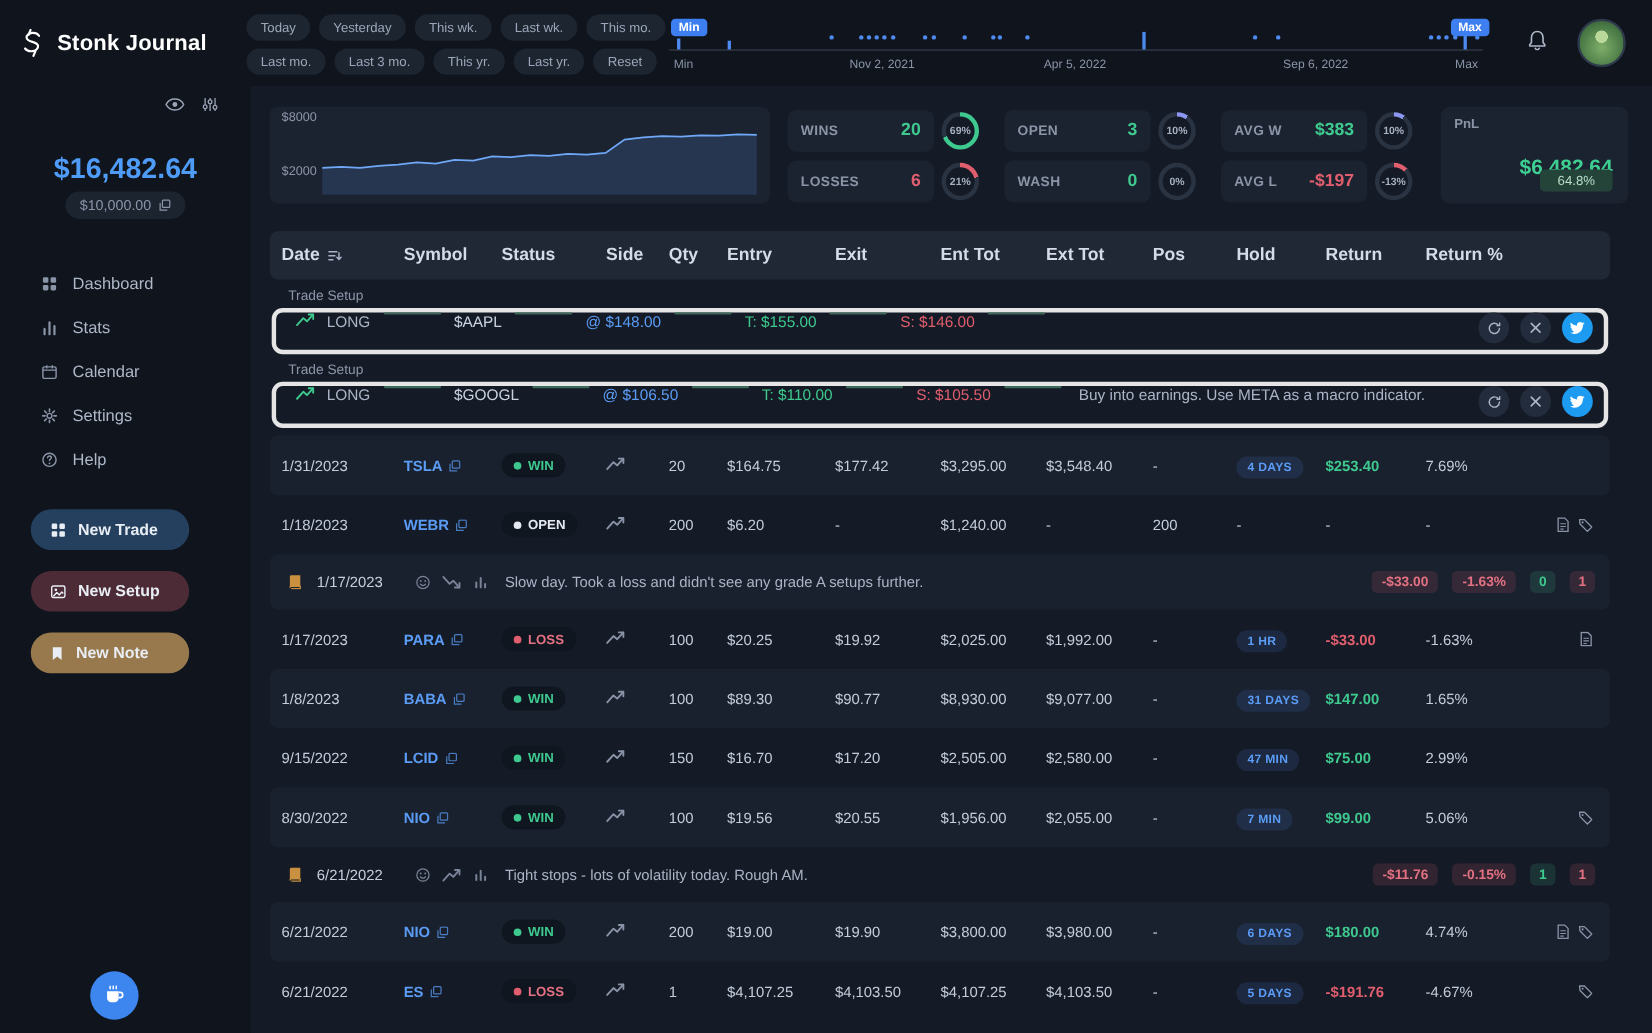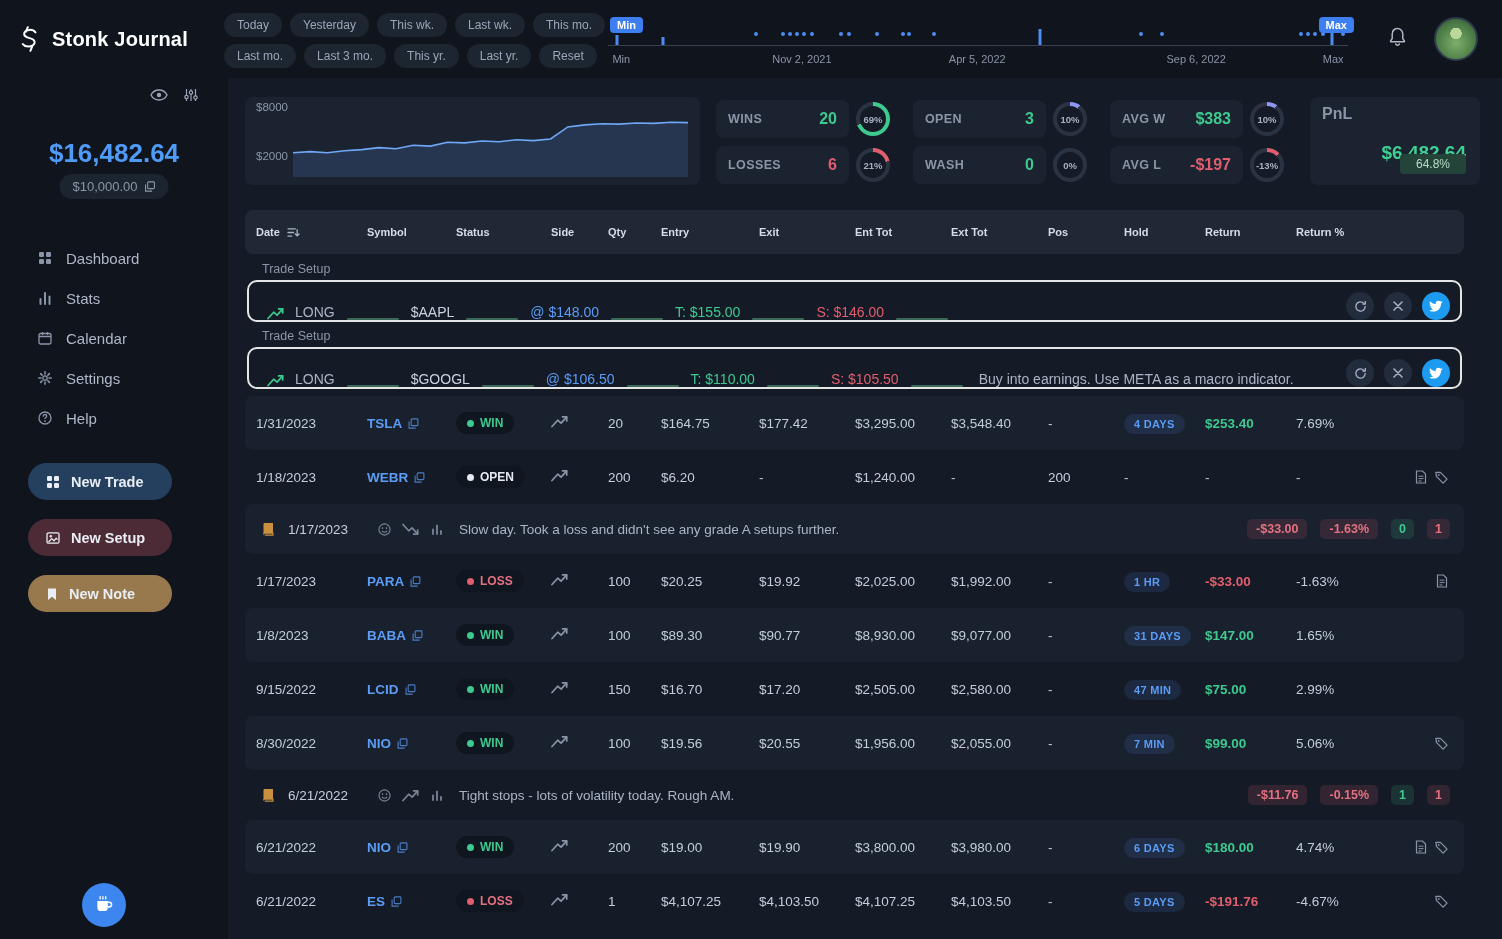--- a/index.html
+++ b/index.html
@@ -61,28 +61,28 @@
   .sbox { position:absolute; width:133px; height:38px; background:#1c2330; border-radius:8px; display:flex; align-items:center; justify-content:space-between; padding:0 12px; }
   .sbox .lbl { font-size:12.5px; font-weight:700; color:#8b95a8; letter-spacing:.4px; }
   .sbox .val { font-size:16px; font-weight:700; }
   .val.green { color:#3ec98f; } .val.red { color:#e05e6e; }
   .gauge { position:absolute; width:34px; height:34px; border-radius:50%; display:flex; align-items:center; justify-content:center;
     background:conic-gradient(var(--c) calc(var(--p)*1%), #2a3342 0); }
   .gauge::before { content:''; position:absolute; inset:4px; border-radius:50%; background:#151b26; }
   .gauge span { position:relative; font-size:9.5px; font-weight:600; color:#a7b1c2; }
 
   .pnl { position:absolute; left:1082px; top:19px; width:170px; height:88px; background:#1c2330; border-radius:8px; }
-  .pnl-label { position:absolute; left:12px; top:8px; font-size:16px; font-weight:600; color:#8b95a8; }
+  .pnl-label { position:absolute; left:12px; top:8px; font-size:12px; font-weight:600; color:#8b95a8; }
   .pnl-value { position:absolute; right:14px; top:29px; font-size:19px; font-weight:700; color:#3ecf92;margin-top:16px; }
   .pnl-badge { position:absolute; right:14px; bottom:11px; background:#24443a; color:#b9dcc9; font-size:12px; padding:3px 16px; border-radius:4px; }
 
   
   .table { position:absolute; left:17px; top:132px; width:1219px; bottom:0; overflow:hidden; }
   .gridcols { display:grid; grid-template-columns:111px 89px 95px 57px 53px 98px 96px 96px 97px 76px 81px 91px 99px 1fr; align-items:center; padding-left:11px; }
-  .thead { height:44px; background:#202836; border-radius:8px; color:#d5dce8; font-size:11px; font-weight:700; margin-bottom:8px; }
+  .thead { height:44px; background:#202836; border-radius:8px; color:#d5dce8; font-size:16px; font-weight:700; margin-bottom:8px; }
   .hcell { display:flex; align-items:center; gap:7px; white-space:nowrap; }
   .hcell .sort { color:#aab4c6; }
   .trow { height:54px; border-radius:8px; font-size:13.5px; color:#c3ccdb; }
   .trow.alt, .nrow.alt { background:#1a212e; }
   .cell { white-space:nowrap; }
   .cell.sym { color:#5b9cf6; font-weight:600; display:flex; gap:6px; align-items:center; cursor:pointer; }
   .cell.sym .icon { opacity:.75; }
   .cell.side { color:#8a94a8; }
   .cell.pos { color:#3ec98f; font-weight:600; } .cell.neg { color:#e05e6e; font-weight:600; }
   .stpill { display:inline-flex; align-items:center; gap:6px; background:#10161f; border-radius:13px; padding:4px 11px; font-size:12px; font-weight:600; }
@@ -101,21 +101,21 @@
   .ntext { margin-left:16px; color:#aab4c6; }
   .nbadges { margin-left:auto; display:flex; gap:13px; align-items:center; }
   .nbadge { border-radius:5px; font-size:12.5px; font-weight:600; padding:3px 9px; }
   .nbadge.count { padding:3px 8px; min-width:10px; text-align:center; }
   .nbadge.red { background:rgba(224,94,110,0.14); color:#e37182; }
   .nbadge.green { background:rgba(62,201,143,0.14); color:#3ec98f; }
 
   
   .setup-block { margin:5px 2px 7px; }
   .setup-label { font-size:12.5px; color:#8b95a8; margin:0 0 4px 15px; }
-  .setup-row { height:42px; border:2px solid #e5e5e5; border-radius:10px; display:flex; align-items:flex-end; padding:0 10px 0 18px; font-size:14px; }
+  .setup-row { height:42px; border:4px solid #e5e5e5; border-radius:10px; display:flex; align-items:flex-start; padding:0 10px 0 18px; font-size:14px; }
   .s-trend { color:#3ec98f; }
   .s-side { color:#aab4c6; margin-left:10px; }
   .sep { flex:1; min-width:22px; max-width:52px; height:2px; background:#3c6a58; border-radius:1px; margin:0 12px; }
   .s-sym { color:#c9d2e0; }
   .s-entry { color:#5b9cf6; }
   .s-target { color:#3ec98f; }
   .s-stop { color:#e05e6e; }
   .s-note { color:#aab4c6; margin-left:4px; white-space:nowrap; overflow:hidden; text-overflow:ellipsis; }
   .s-actions { margin-left:auto; display:flex; gap:10px; padding-left:12px; }
   .cbtn { width:28px; height:28px; border-radius:50%; background:#232c3c; color:#aab4c6; display:flex; align-items:center; justify-content:center; flex:none; }

